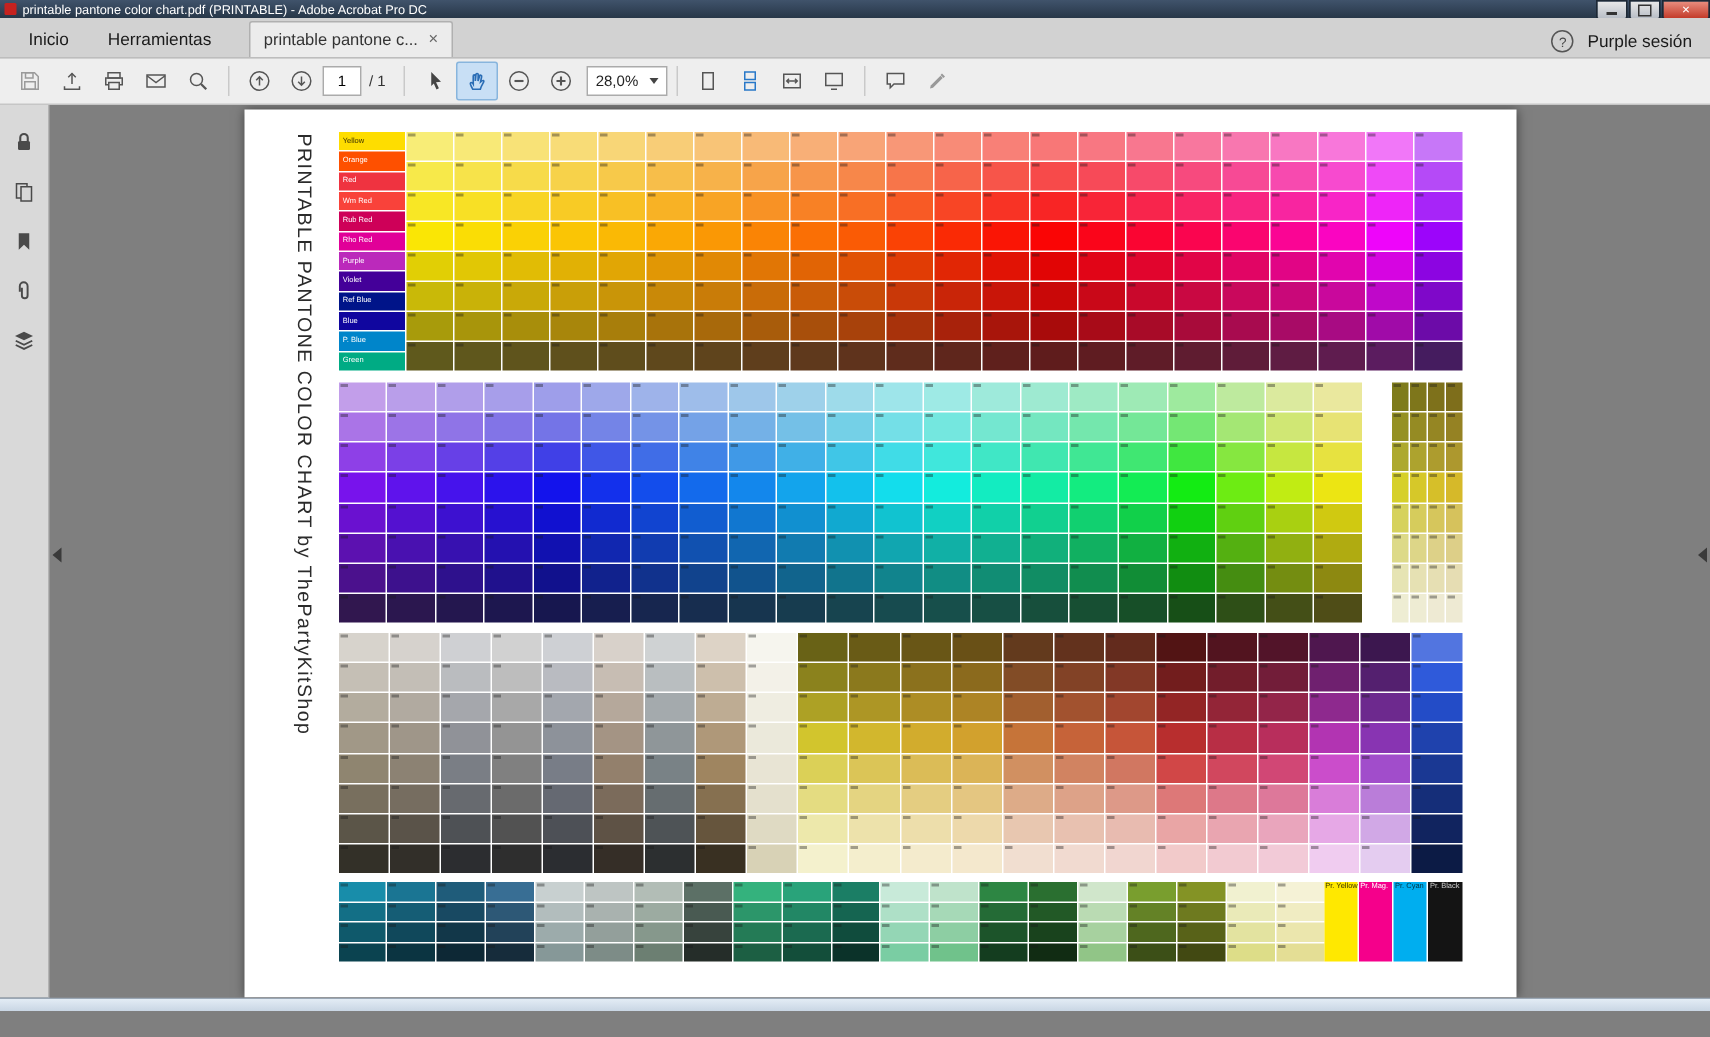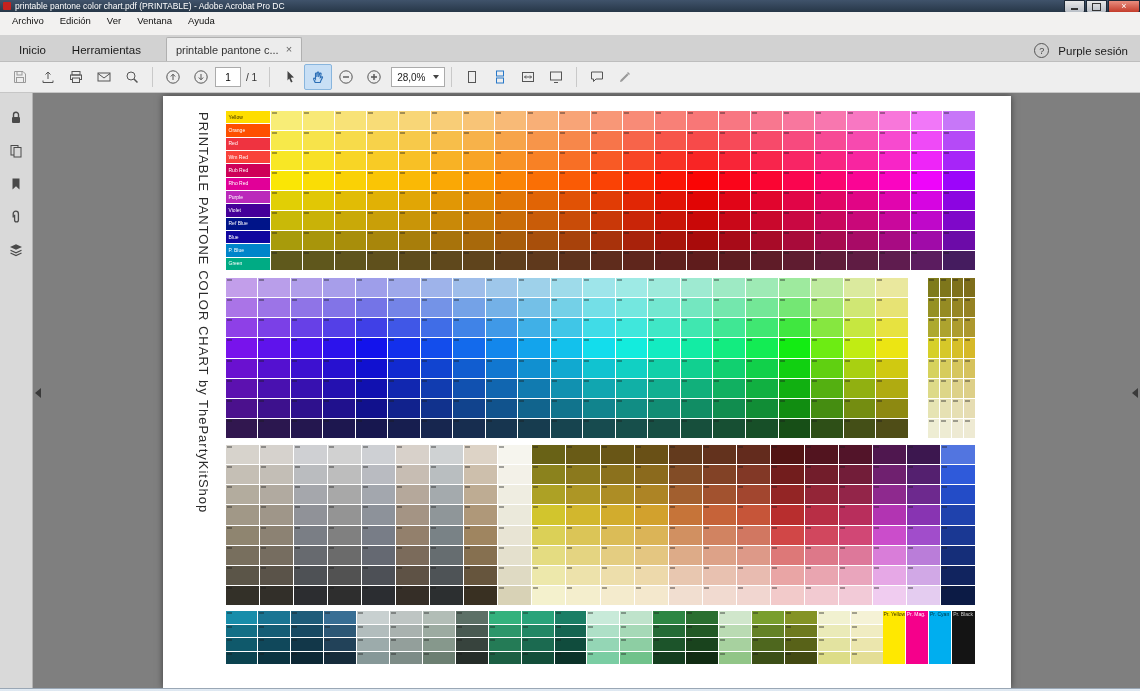--- a/index.html
+++ b/index.html
@@ -86,27 +86,20 @@
       <div class="winbtn">
           <span class="min-glyph"></span>
         </div>
       <div class="winbtn">
           <span class="max-glyph"></span>
         </div>
       <div class="winbtn close">×</div>
     </div>
   </div>
 
-  <div class="menubar">
-    <span class="menu-item">Archivo</span>
-    <span class="menu-item">Edición</span>
-    <span class="menu-item">Ver</span>
-    <span class="menu-item">Ventana</span>
-    <span class="menu-item">Ayuda</span>
-  </div>
 
   <div class="tabbar">
     <div class="tab-label">Inicio</div>
     <div class="tab-label">Herramientas</div>
     <div class="doc-tab">
       <span>printable pantone c...</span>
       <span class="doc-tab-close">×</span>
     </div>
     <div class="tabbar-right">
       <div class="help-circle">?</div>

